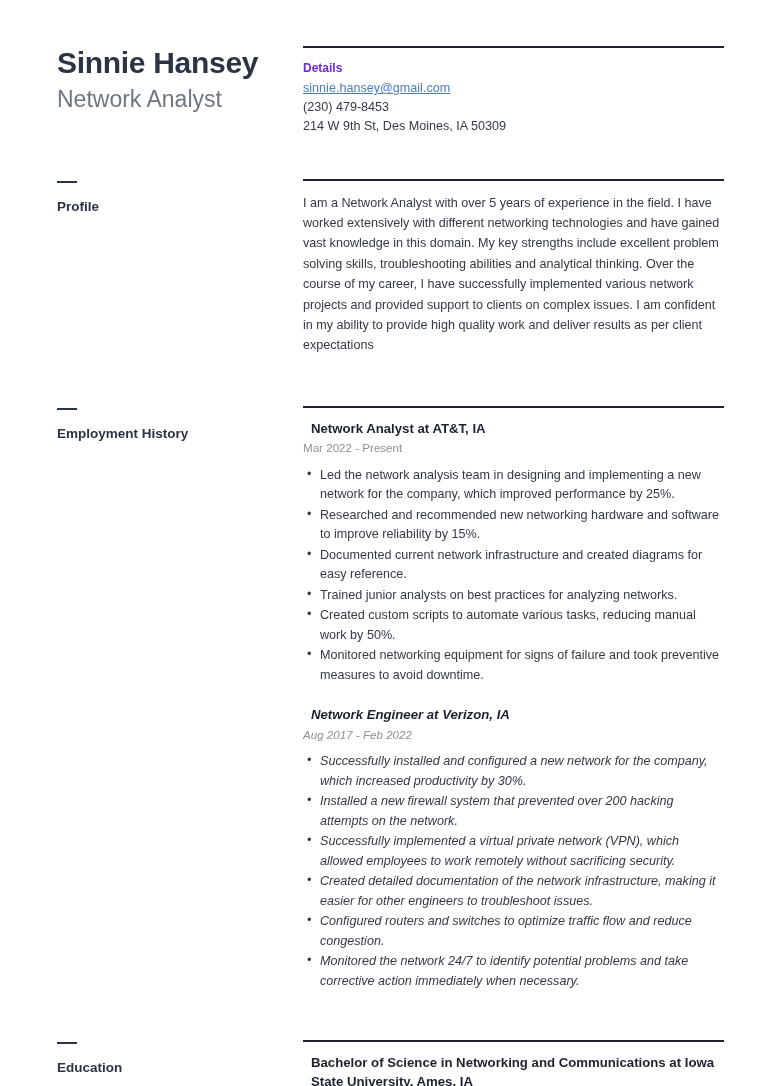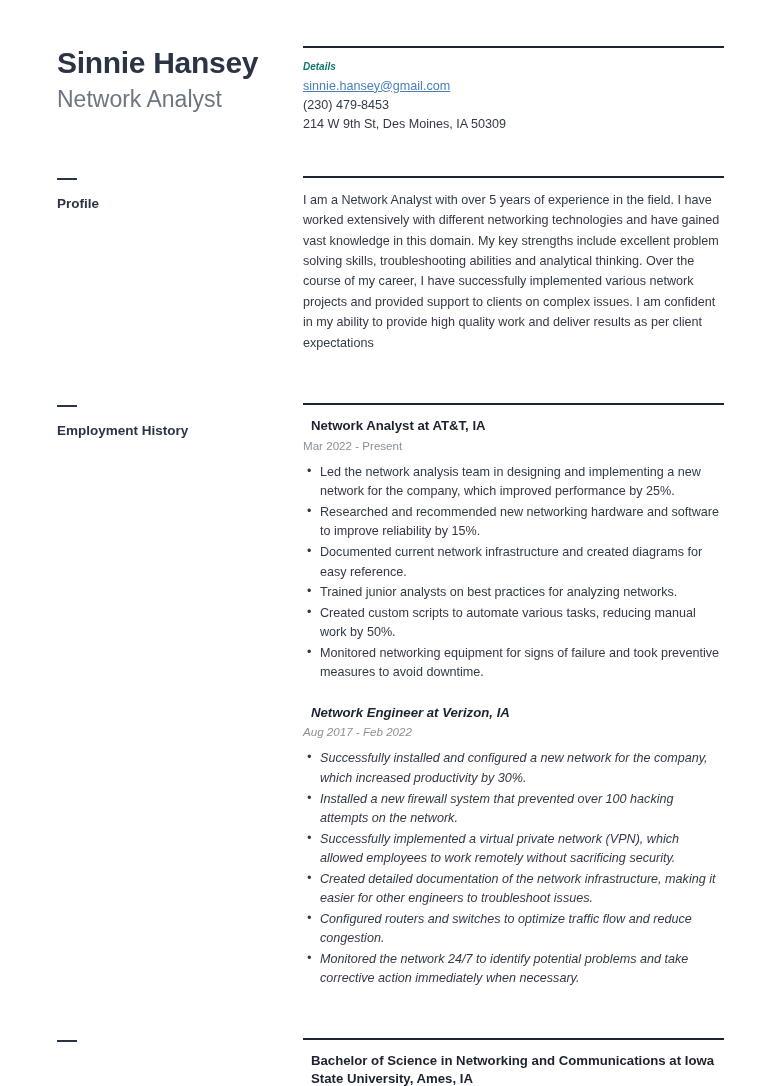--- a/index.html
+++ b/index.html
@@ -79,26 +79,25 @@
   .left-head {
     font-size: 13.5px;
     font-weight: bold;
     color: #2b3445;
     line-height: 1.2;
     margin: 0;
   }
 
   
   .details-title {
-    font-size: 10px;
-    font-weight: bold;
-    color: #0f766e;
+    font-size: 12px;
+    font-weight: bold;
+    color: #6d28d9;
     margin: 0 0 2px 0;
     line-height: 1.35;
-    font-style: italic;
   }
   .detail-line {
     font-size: 12.6px;
     line-height: 1.52;
     color: #333a45;
   }
   a.email-link {
     color: #4a7ebb;
     font-size: 12.6px;
     line-height: 1.52;
@@ -211,34 +210,35 @@
           <li>Created custom scripts to automate various tasks, reducing manual work by 50%.</li>
           <li>Monitored networking equipment for signs of failure and took preventive measures to avoid downtime.</li>
         </ul>
       </div>
 
       <div class="entry">
         <div class="entry-title">Network Engineer at Verizon, IA</div>
         <div class="entry-date">Aug 2017 - Feb 2022</div>
         <ul class="bullets">
           <li>Successfully installed and configured a new network for the company, which increased productivity by 30%.</li>
-          <li>Installed a new firewall system that prevented over 100 hacking attempts on the network.</li>
+          <li>Installed a new firewall system that prevented over 200 hacking attempts on the network.</li>
           <li>Successfully implemented a virtual private network (VPN), which allowed employees to work remotely without sacrificing security.</li>
           <li>Created detailed documentation of the network infrastructure, making it easier for other engineers to troubleshoot issues.</li>
           <li>Configured routers and switches to optimize traffic flow and reduce congestion.</li>
           <li>Monitored the network 24/7 to identify potential problems and take corrective action immediately when necessary.</li>
         </ul>
       </div>
 
     </div>
   </div>
 
   <div class="section sec-education">
     <div class="col-left left-head-wrap">
       <div class="dash"></div>
+      <div class="left-head">Education</div>
     </div>
     <div class="col-right">
       <div class="rule"></div>
       <div class="entry">
         <div class="entry-title">Bachelor of Science in Networking and Communications at Iowa State University, Ames, IA</div>
 
       </div>
     </div>
   </div>
 

